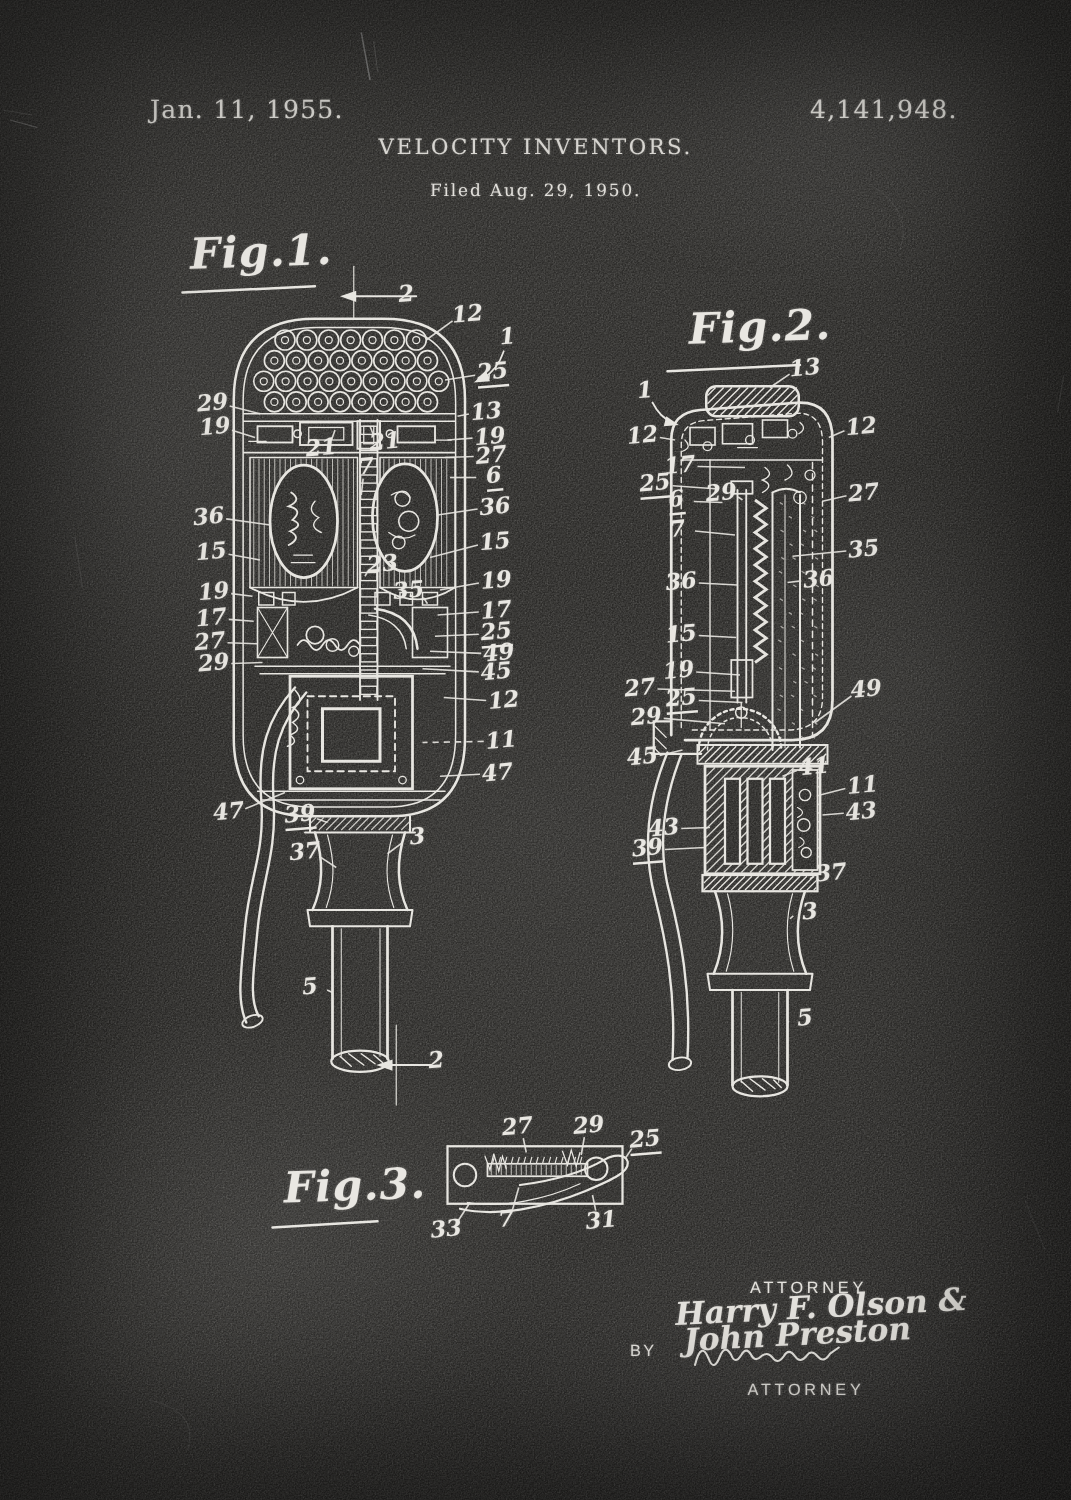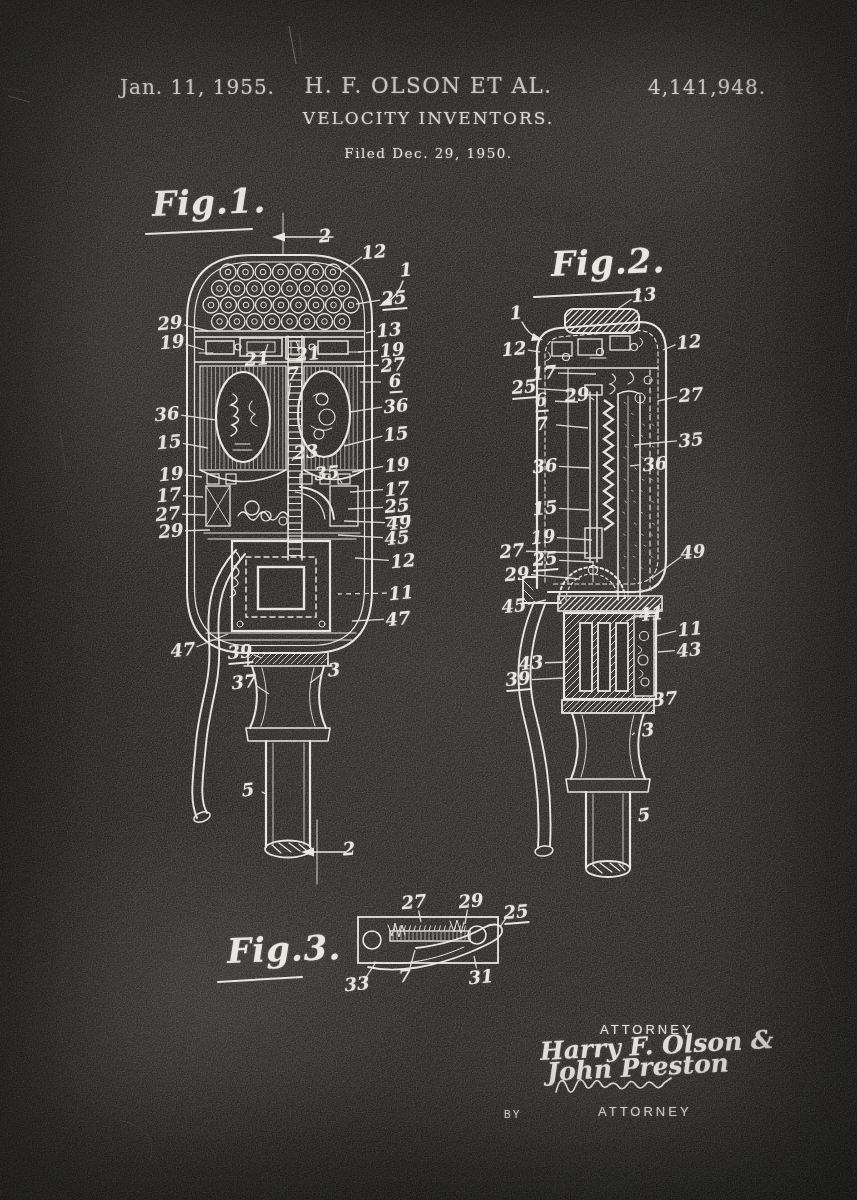--- a/index.html
+++ b/index.html
@@ -29,21 +29,21 @@
   #fig3-label{left:227px;top:929px;}
   .art{position:absolute;left:0;top:0;}
   #ref-layer{position:absolute;inset:0;pointer-events:none;}
   .ref{position:absolute;transform:translate(-50%,-52%) rotate(-5deg);
     font-style:italic;font-weight:600;font-size:18px;white-space:nowrap;
     text-shadow:0 0 2px rgba(240,238,232,.3);}
   .ref.ul{border-bottom:2px solid var(--chalk,#e9e7e2);padding-bottom:0;}
   .sig-head{left:600px;top:1022px;font-family:"Liberation Sans",sans-serif;font-size:13px;letter-spacing:3px;}
   .sig-name1{left:540px;top:1031px;font-style:italic;font-weight:700;font-size:25px;transform:rotate(-3deg);}
   .sig-name2{left:547px;top:1053px;font-style:italic;font-weight:700;font-size:25px;transform:rotate(-3deg);}
-  .sig-by{left:504px;top:1073px;font-family:"Liberation Sans",sans-serif;font-size:10px;letter-spacing:2px;margin-top:36px;}
+  .sig-by{left:504px;top:1073px;font-family:"Liberation Sans",sans-serif;font-size:13px;letter-spacing:2px;}
   .sig-att{left:598px;top:1104px;font-family:"Liberation Sans",sans-serif;font-size:13px;letter-spacing:3px;}
 </style>
 </head>
 <body>
 
 <div class="poster">
 
   <svg class="art" width="857" height="1200" viewBox="0 0 857 1200">
     <defs>
       <filter id="grain">
@@ -567,24 +567,23 @@
         <line x1="418.6249059461935" y1="910.4947252072942" x2="421" y2="922" stroke-width="1.3"></line>
         <line x1="467.466093439942" y1="909.7085554515716" x2="465" y2="924" stroke-width="1.3"></line>
         <line x1="505.4639262741037" y1="918.9265414708167" x2="500" y2="927" stroke-width="1.3"></line>
         <line x1="410.02570711032416" y1="967.5998895441725" x2="415" y2="950" stroke-width="1.3"></line>
         <line x1="476.57281127576425" y1="968.4618503175453" x2="474" y2="956" stroke-width="1.3"></line>
         <line x1="366.1506781848453" y1="977.1885929300776" x2="376" y2="962" stroke-width="1.3"></line>
       </g>
   </svg>
 
   <div class="abs hdr-date chalktext">Jan. 11, 1955.</div>
-  <div class="abs hdr-author chalktext">H. F. OLSON ET AL.</div>
   <div class="abs hdr-number chalktext">4,141,948.</div>
   <div class="abs hdr-title chalktext">VELOCITY INVENTORS.</div>
-  <div class="abs hdr-filed chalktext">Filed Dec. 29, 1950.</div>
+  <div class="abs hdr-filed chalktext">Filed Aug. 29, 1950.</div>
 
   <div class="abs fig-label chalktext" id="fig1-label">Fig.1.</div>
   <div class="abs fig-label chalktext" id="fig2-label">Fig.2.</div>
   <div class="abs fig-label chalktext" id="fig3-label">Fig.3.</div>
 
   <div id="ref-layer">
       <span class="ref" style="left: 325px; top: 236px;">2</span>
       <span class="ref" style="left: 374px; top: 252px;">12</span>
       <span class="ref" style="left: 406px; top: 270px;">1</span>
       <span class="ref ul" style="left: 394px; top: 299px;">25</span>

